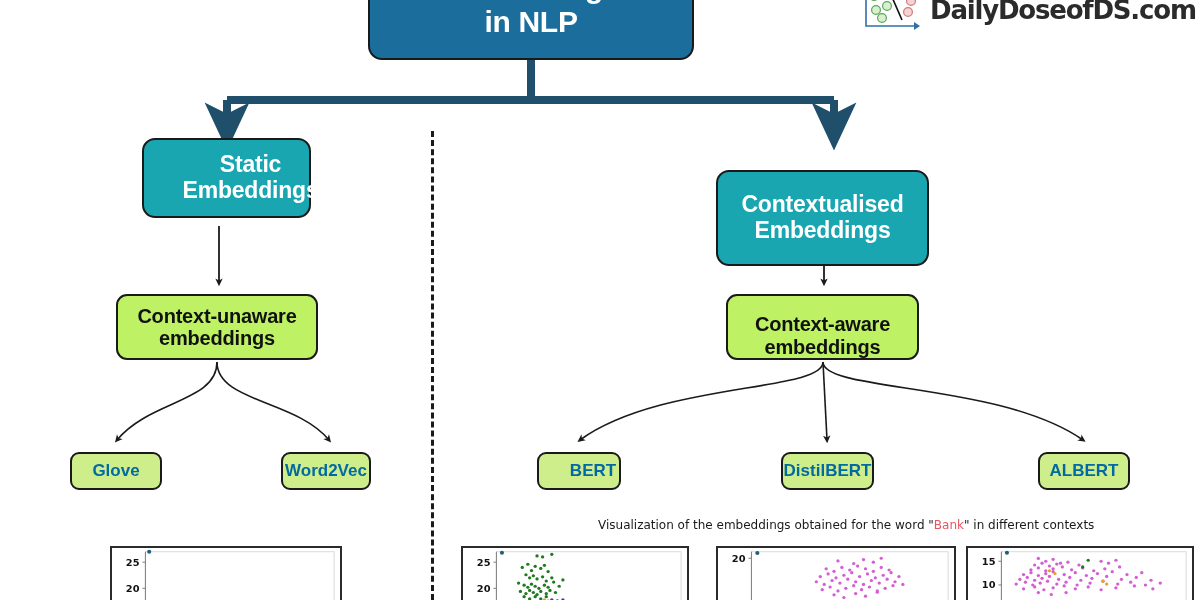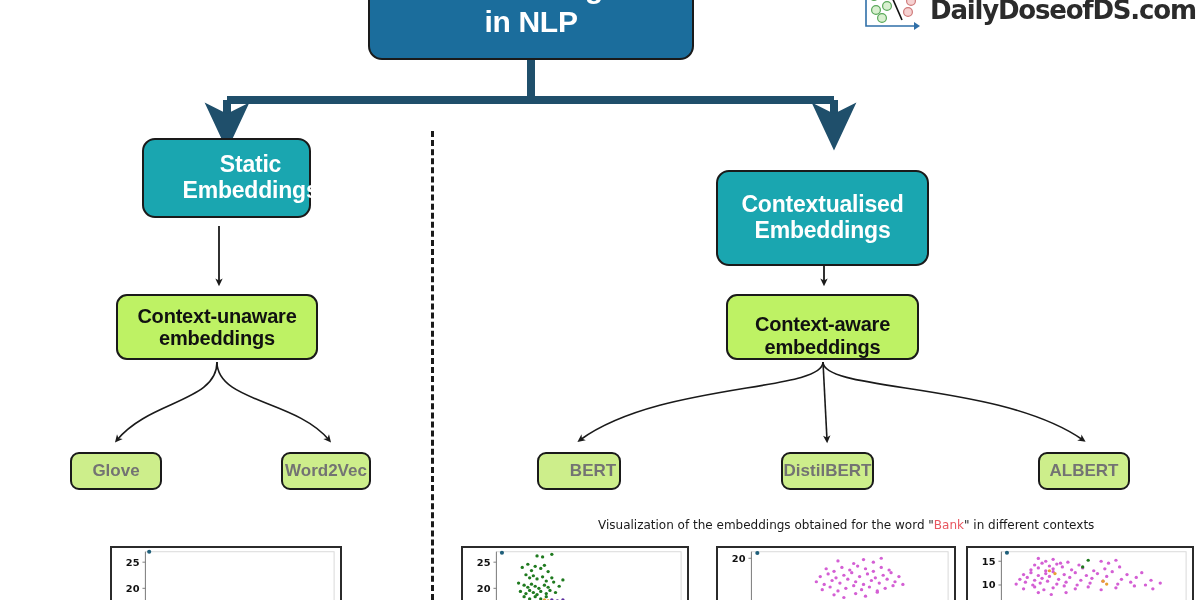--- a/index.html
+++ b/index.html
@@ -72,21 +72,21 @@
     border-radius: 11px;
     font-size: 20px;
     letter-spacing: -0.2px;
   }
   .node-unaware { left: 116px; top: 294px; width: 202px; height: 66px; }
   .node-aware { left: 726px; top: 294px; width: 193px; height: 66px; align-items: flex-end; }
 
   
   .node-green {
     background: #cdee8b;
-    color: #737373;
+    color: #0369a1;
     border-radius: 9px;
     font-size: 17px;
     height: 38px;
   }
   .node-glove { left: 70px; top: 452px; width: 92px; }
   .node-word2vec { left: 281px; top: 452px; width: 90px; }
   .node-bert { left: 537px; top: 452px; width: 84px; padding-left: 28px; }
   .node-distilbert { left: 781px; top: 452px; width: 93px; }
   .node-albert { left: 1038px; top: 452px; width: 92px; }
 

